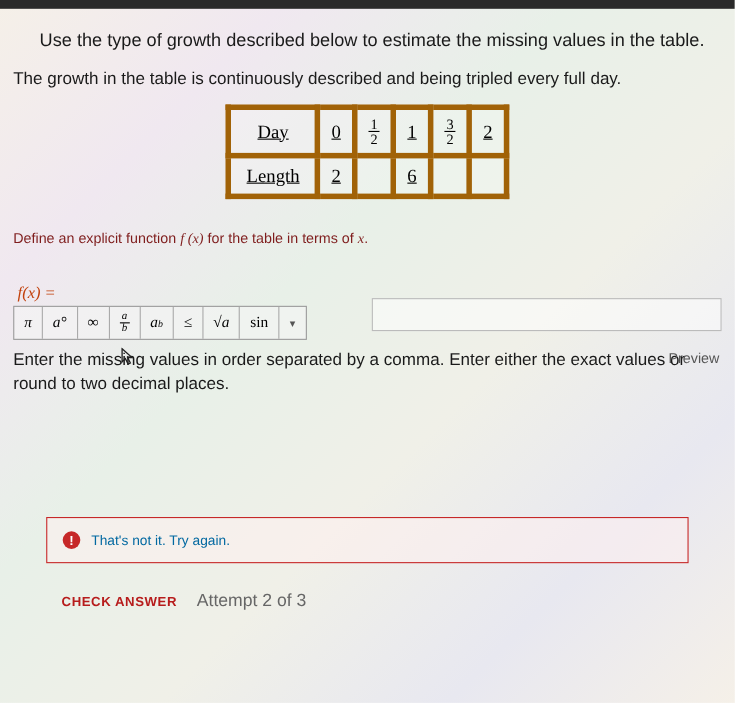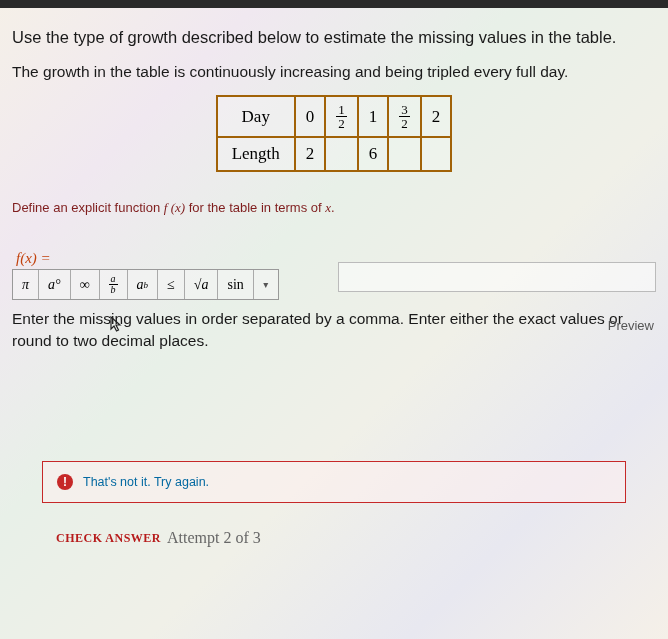--- a/index.html
+++ b/index.html
@@ -8,35 +8,36 @@
     padding: 0;
     font-family: Arial, Helvetica, sans-serif;
     width: 668px;
     height: 639px;
     background: linear-gradient(135deg, #f5f0e8 0%, #f0e8f0 20%, #e8f0e8 40%, #f0f0e8 60%, #e8e8f0 80%, #f5f0e8 100%);
     position: relative;
     overflow: hidden;
   }
   .topbar { height: 8px; background: #2a2a2a; }
   .content { padding: 18px 12px 0 12px; }
-  .qtext { font-size: 16.5px; color: #1a1a1a; line-height: 1.4; margin-bottom: 14px; }
+  .qtext { font-size: 16.5px; color: #1a1a1a; line-height: 1.4; margin-bottom: 14px; margin-left: 24px; }
   .subtext { font-size: 15.5px; color: #1a1a1a; margin-bottom: 14px; }
 
   table.data {
     border-collapse: collapse;
     margin: 0 auto 28px auto;
     font-family: "Times New Roman", serif;
     font-size: 17px;
   }
   table.data td {
-    border: 2px solid #a16207;
+    border: 5px solid #a16207;
     text-align: center;
     padding: 6px 10px;
     min-width: 30px;
     background: rgba(255,255,255,0.2);
+    text-decoration: underline;
   }
   table.data td.rowlabel { padding: 6px 14px; }
   .frac { display: inline-block; text-align: center; font-size: 13px; line-height: 1; vertical-align: middle; }
   .frac .num { display: block; border-bottom: 1px solid #000; padding: 0 2px; }
   .frac .den { display: block; padding: 0 2px; }
 
   .define { font-size: 13px; color: #7f1d1d; margin: 0 0 34px 0; }
   .define .fx { font-family: "Times New Roman", serif; font-style: italic; }
 
   .cursor-icon { position: absolute; left: 110px; top: 316px; font-size: 15px; color: #222; pointer-events:none; }
@@ -107,40 +108,39 @@
     display: flex; align-items: center; justify-content: center;
     font-family: Arial;
     flex-shrink:0;
   }
   .feedback-text { font-size: 12.5px; color: #0369a1; }
 
   .footer {
     margin: 26px 0 0 44px;
     display: flex;
     align-items: center;
-    gap: 6px;
-    font-family: Liberation Serif, serif;
+    gap: 18px;
   }
   .check-btn {
     color: #b71c1c;
     font-size: 12px;
     font-weight: bold;
     letter-spacing: 0.5px;
   }
   .attempt { font-size: 16px; color: #666; }
 </style>
 </head>
 <body>
 
 <div class="topbar"></div>
 
 <div class="content">
 
   <div class="qtext">Use the type of growth described below to estimate the missing values in the table.</div>
-  <div class="subtext">The growth in the table is continuously increasing and being tripled every full day.</div>
+  <div class="subtext">The growth in the table is continuously described and being tripled every full day.</div>
 
   <table class="data">
     <tbody>
         <tr>
       <td class="rowlabel">Day</td>
       <td>0</td>
       <td>
         <span class="frac">
           <span class="num">1</span>
           <span class="den">2</span>

